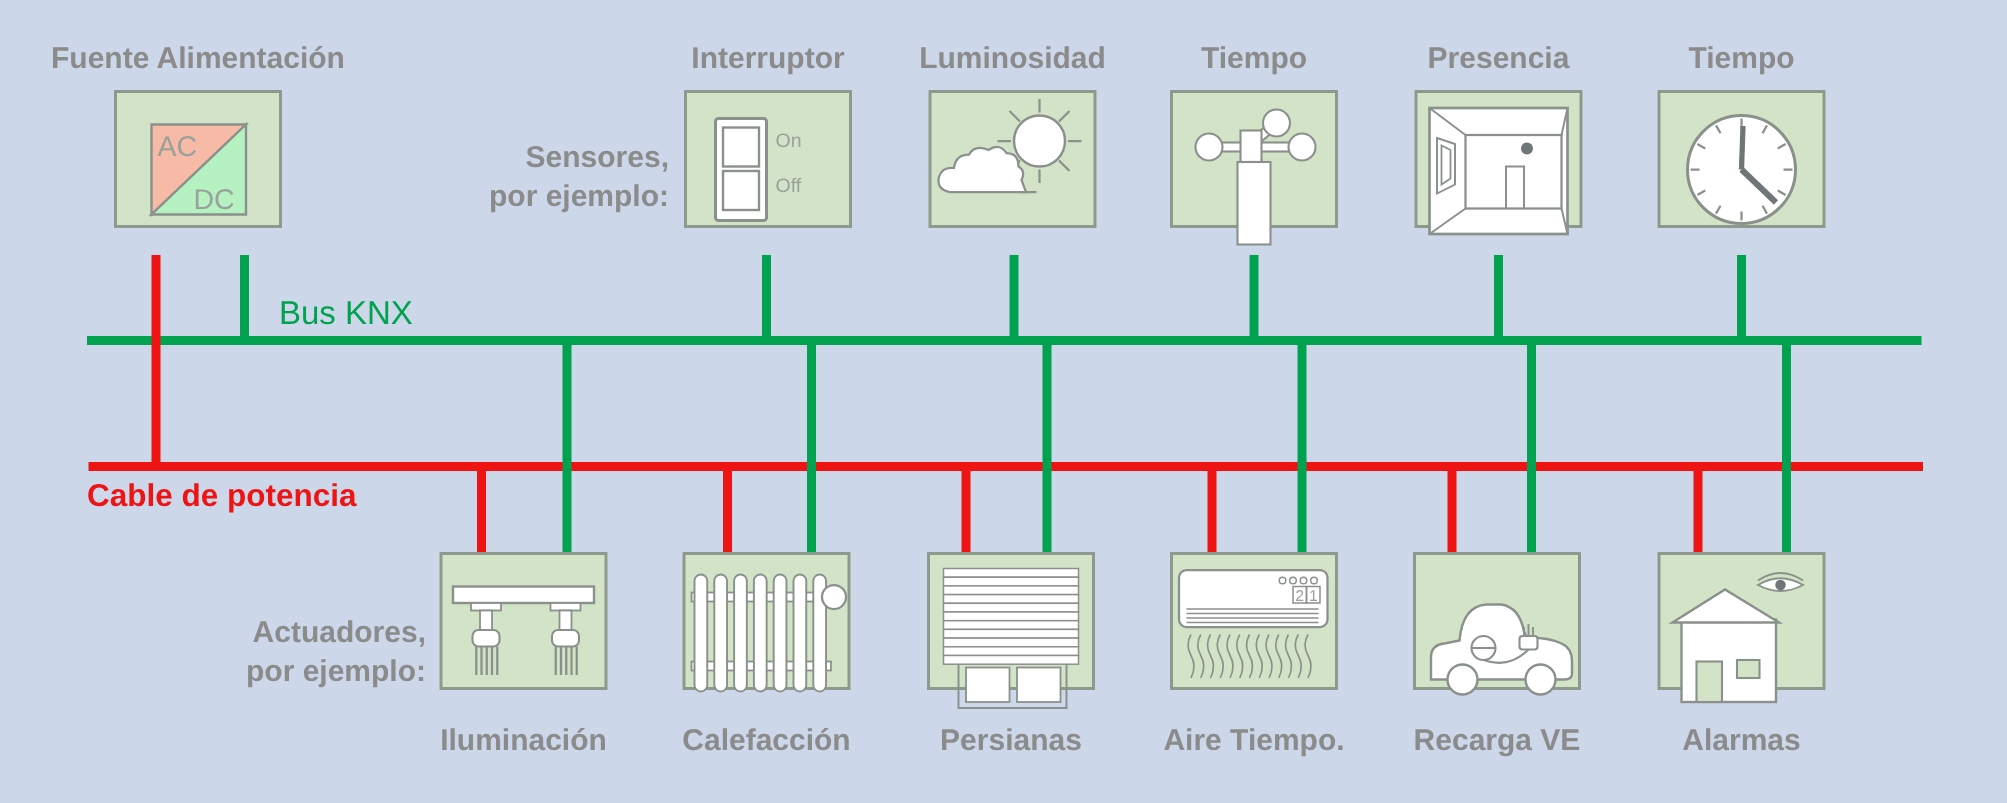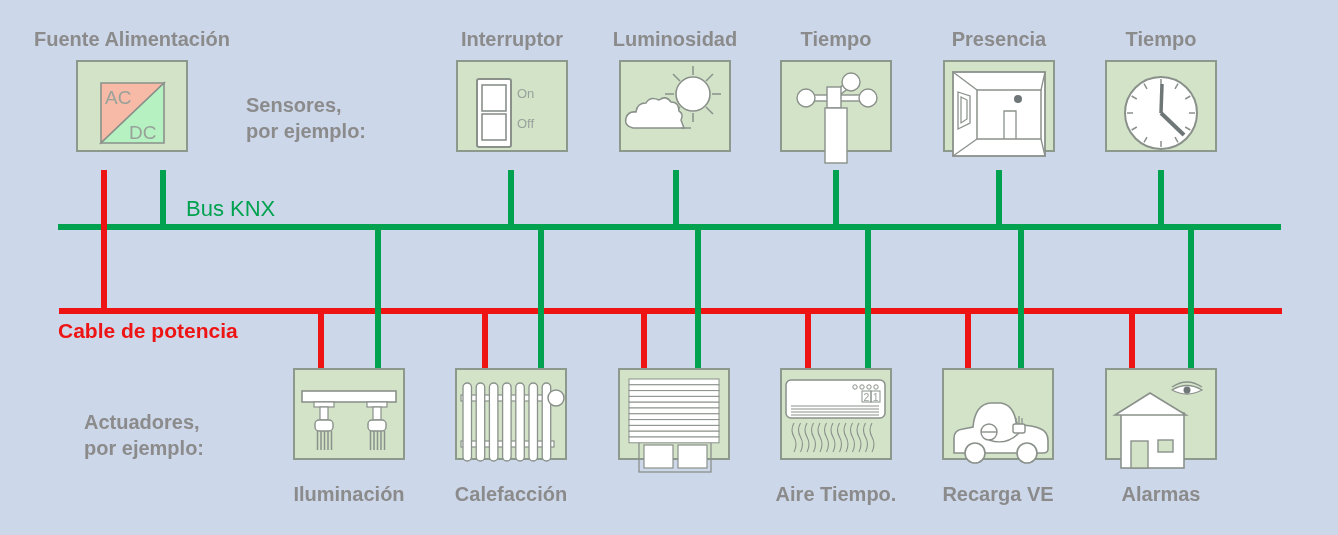--- a/index.html
+++ b/index.html
@@ -15,21 +15,21 @@
   .box{
     position:absolute;width:112px;height:92px;box-sizing:border-box;
     background:var(--box-fill,#d3e3c8);border:2px solid var(--box-border,#8d998d);
   }
   .box svg{position:absolute;left:0;top:0;display:block;}
   .title{
     position:absolute;width:200px;text-align:center;
     font-size:20px;font-weight:bold;color:var(--label-gray,#8b8b8b);white-space:nowrap;
   }
   .caption{
-    position:absolute;width:200px;text-align:left;
+    position:absolute;width:200px;text-align:right;
     font-size:20px;font-weight:bold;color:var(--label-gray,#8b8b8b);line-height:26px;
   }
   .bus-label{
     position:absolute;left:186px;top:196px;
     font-size:22px;font-weight:normal;color:var(--bus-green,#00a24f);
   }
   .power-label{
     position:absolute;left:58px;top:316px;
     font-size:21px;font-weight:bold;color:var(--power-red,#ee1414);line-height:29px;
   }
@@ -238,20 +238,21 @@
         <rect x="9" y="32.2" width="90" height="5.8" class="sf" stroke-width="1"></rect>
         <rect x="9" y="38" width="90" height="5.8" class="sf" stroke-width="1"></rect>
         <rect x="9" y="43.8" width="90" height="5.8" class="sf" stroke-width="1"></rect>
         <rect x="9" y="49.6" width="90" height="5.8" class="sf" stroke-width="1"></rect>
         <rect x="9" y="55.4" width="90" height="5.8" class="sf" stroke-width="1"></rect>
         <rect x="9" y="61.2" width="90" height="5.8" class="sf" stroke-width="1"></rect>
         <rect x="9" y="67" width="90" height="5.8" class="sf" stroke-width="1"></rect>
       </g>
     </svg>
   </div>
+  <div class="title" style="left:574px;top:483px">Persianas</div>
 
   <div class="box" style="left:780px;top:368px">
     <svg width="108" height="108" viewBox="0 0 108 108">
       <rect x="4" y="10" width="99" height="38" rx="5" class="sf" stroke-width="1.5"></rect>
       <g class="s" stroke-width="1">
         <circle cx="73" cy="17" r="2.2"></circle>
           <circle cx="80" cy="17" r="2.2"></circle>
         <circle cx="87" cy="17" r="2.2"></circle>
           <circle cx="94" cy="17" r="2.2"></circle>
         <rect x="80" y="21" width="9" height="11"></rect>

